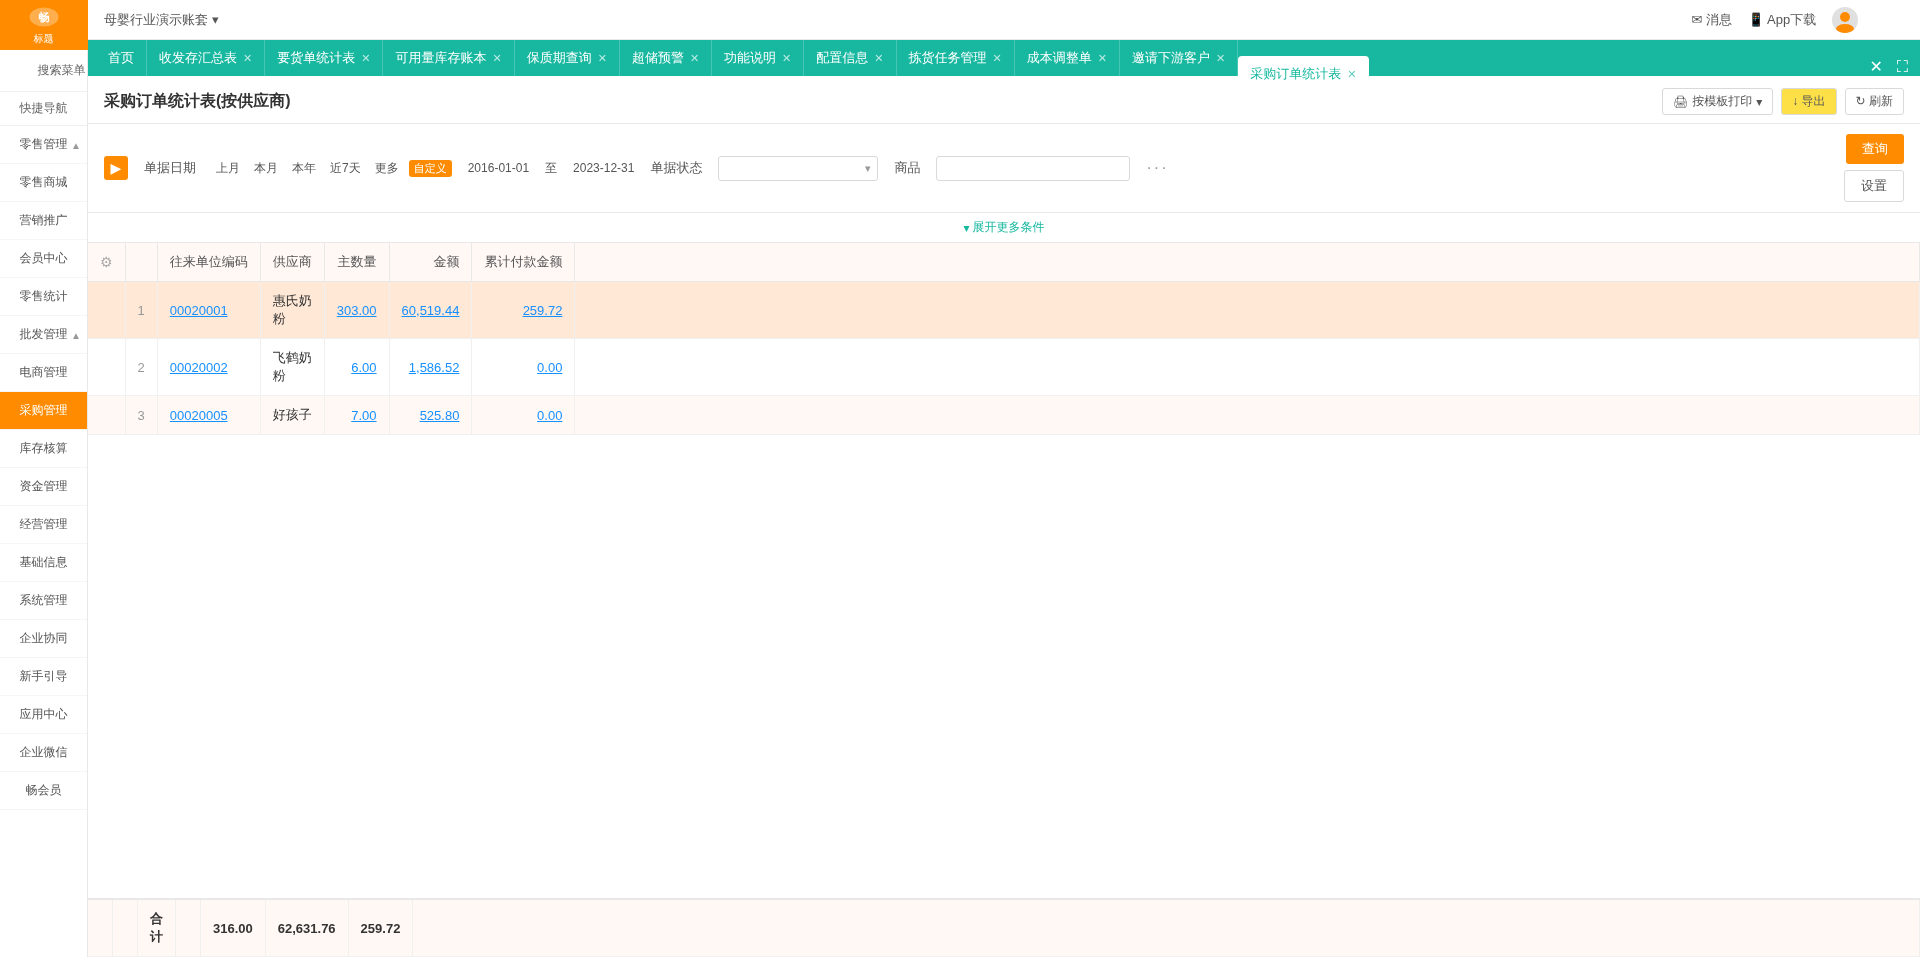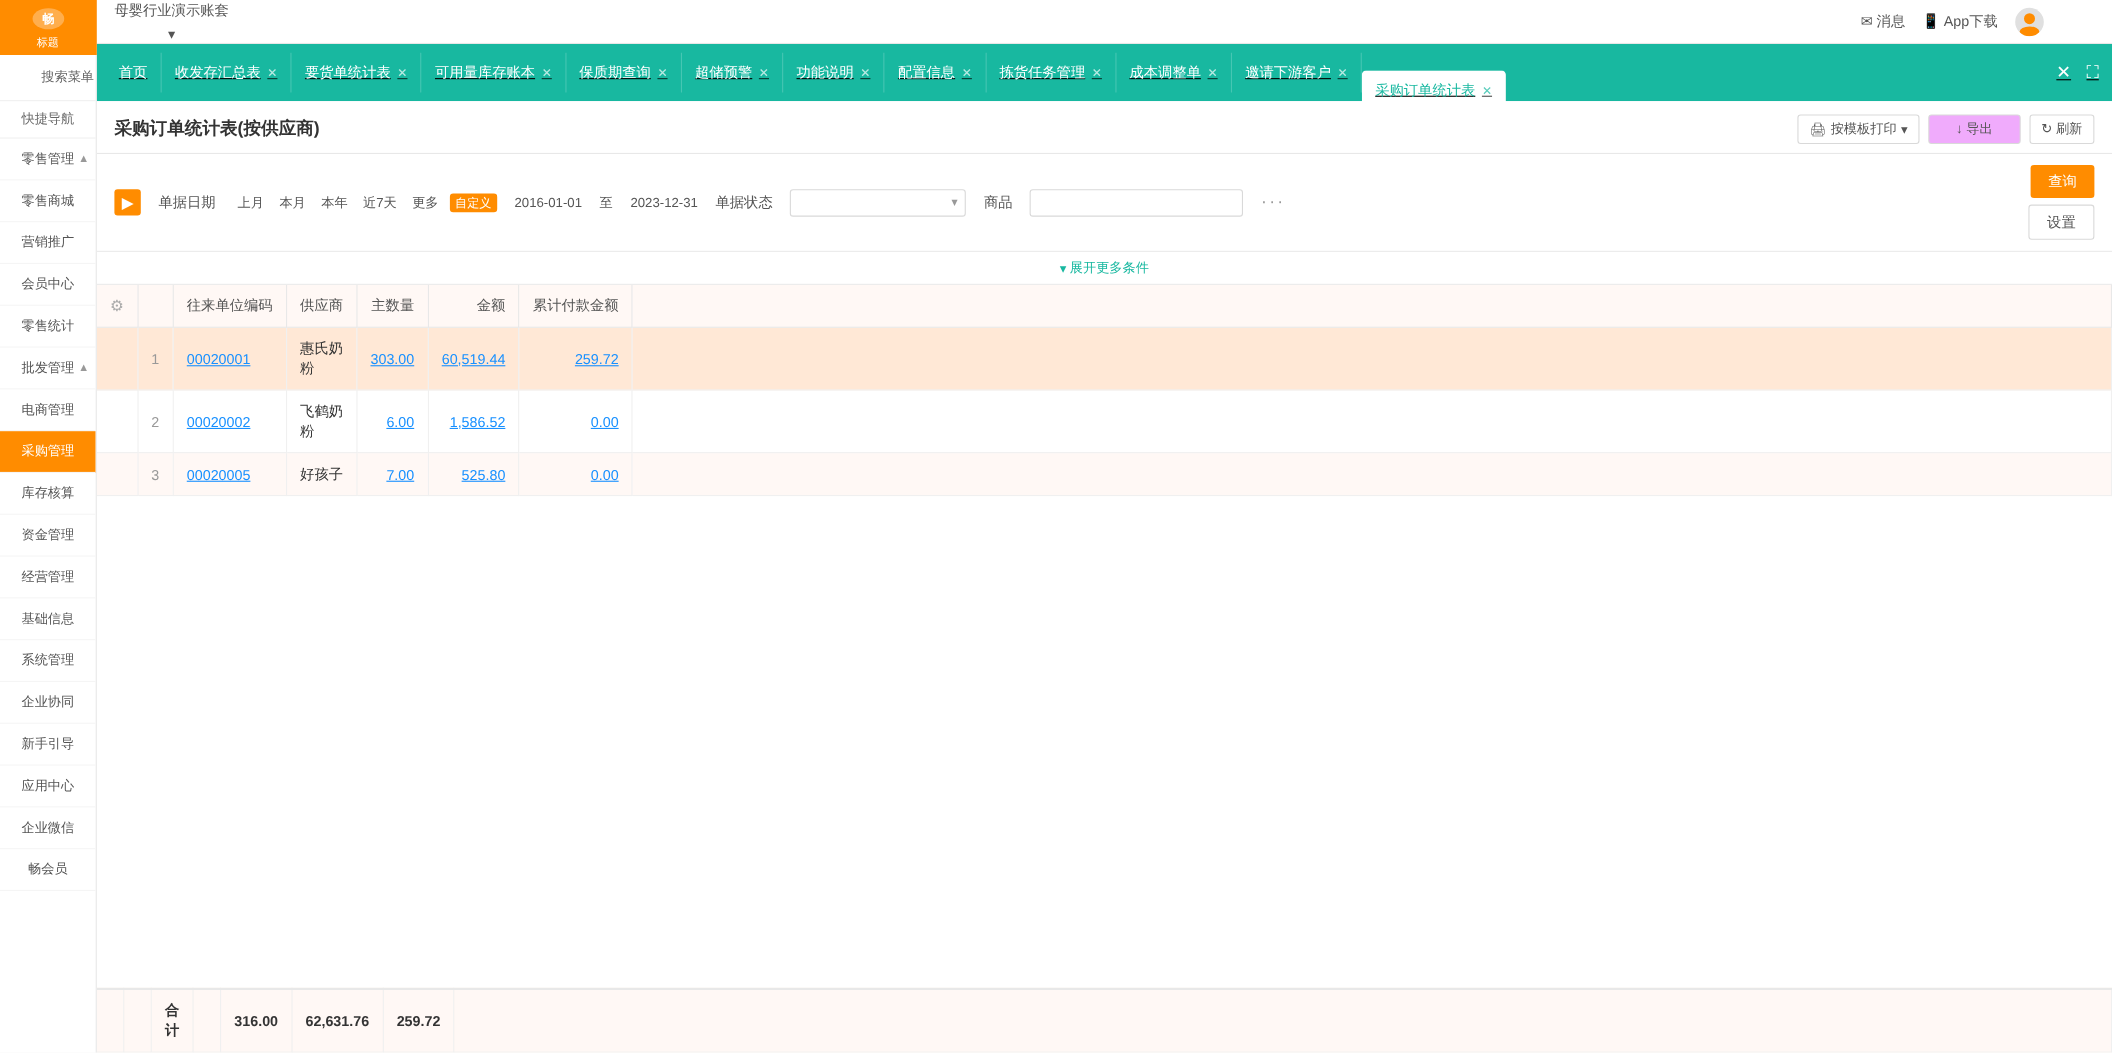--- a/index.html
+++ b/index.html
@@ -16,40 +16,40 @@
     .sidebar-nav-btn { font-size: 12px; color: #666; cursor: pointer; text-align: center; padding: 8px 0; width: 100%; border-bottom: 1px solid #f0f0f0; }
     .sidebar-items { width: 100%; flex: 1; overflow-y: auto; }
     .sidebar-item { display: flex; flex-direction: column; align-items: center; justify-content: center; padding: 10px 4px; cursor: pointer; color: #555; font-size: 12px; text-align: center; border-bottom: 1px solid #f5f5f5; position: relative; }
     .sidebar-item.active { background: #ff8c00; color: #fff; }
     .sidebar-item .arrow { font-size: 10px; color: #999; position: absolute; right: 6px; top: 50%; transform: translateY(-50%); }
 
     
     .main { flex: 1; display: flex; flex-direction: column; overflow: hidden; }
 
     
-    .topbar { background: #18b8a0; display: flex; align-items: center; height: 52px; padding: 0 8px; flex-shrink: 0; text-decoration: underline; }
+    .topbar { background: #18b8a0; display: flex; align-items: flex-end; height: 36px; padding: 0 8px; flex-shrink: 0; }
     .topbar-tab { padding: 0 12px; height: 36px; display: flex; align-items: center; color: #fff; font-size: 13px; cursor: pointer; white-space: nowrap; border-right: 1px solid rgba(255,255,255,0.2); }
     .topbar-tab.active { background: #fff; color: #18b8a0; border-radius: 4px 4px 0 0; position: relative; top: 16px; }
     .topbar-tab .close-btn { margin-left: 6px; font-size: 11px; opacity: 0.7; }
     .topbar-icon-btn { color: #fff; background: none; border: none; cursor: pointer; font-size: 16px; padding: 0 4px; }
 
     
     .header-bar { background: #fff; border-bottom: 1px solid #e8e8e8; display: flex; align-items: center; padding: 0 16px; height: 40px; flex-shrink: 0; }
-    .header-dropdown { display: flex; align-items: center; gap: 4px; color: #555; font-size: 13px; cursor: pointer; flex-direction: column; }
+    .header-dropdown { display: flex; align-items: center; gap: 4px; color: #555; font-size: 13px; cursor: pointer; }
     .header-right { margin-left: auto; display: flex; align-items: center; gap: 16px; color: #555; font-size: 13px; cursor: pointer; }
 
     
     .content { flex: 1; display: flex; flex-direction: column; overflow: hidden; background: #f5f7fa; }
 
     
     .page-header { background: #fff; padding: 12px 16px 8px; display: flex; align-items: center; justify-content: space-between; border-bottom: 1px solid #e8e8e8; flex-shrink: 0; }
     .page-title { font-size: 16px; font-weight: bold; color: #333; }
     .page-actions { display: flex; align-items: center; gap: 8px; }
     .btn-print { background: #fff; border: 1px solid #d9d9d9; border-radius: 3px; padding: 4px 10px; cursor: pointer; font-size: 12px; color: #555; display: flex; align-items: center; gap: 4px; }
-    .btn-export { background: #f0abfc; border: 1px solid #d9d9d9; border-radius: 3px; padding: 4px 24px; cursor: pointer; font-size: 12px; color: #555; }
+    .btn-export { background: #fde047; border: 1px solid #d9d9d9; border-radius: 3px; padding: 4px 10px; cursor: pointer; font-size: 12px; color: #555; }
     .btn-refresh { background: #fff; border: 1px solid #d9d9d9; border-radius: 3px; padding: 4px 10px; cursor: pointer; font-size: 12px; color: #555; }
 
     
     .filter-area { background: #fff; padding: 10px 16px; border-bottom: 1px solid #e8e8e8; flex-shrink: 0; }
     .filter-row { display: flex; align-items: center; gap: 16px; flex-wrap: wrap; }
     .filter-toggle { width: 24px; height: 24px; background: #ff8c00; color: #fff; border: none; border-radius: 3px; cursor: pointer; font-size: 14px; display: flex; align-items: center; justify-content: center; flex-shrink: 0; }
     .filter-label { color: #555; font-size: 13px; white-space: nowrap; }
     .date-shortcuts { display: flex; gap: 6px; align-items: center; }
     .date-shortcut { color: #555; font-size: 12px; cursor: pointer; padding: 2px 4px; }
     .date-custom-badge { background: #ff8c00; color: #fff; border-radius: 3px; padding: 1px 5px; font-size: 11px; }

